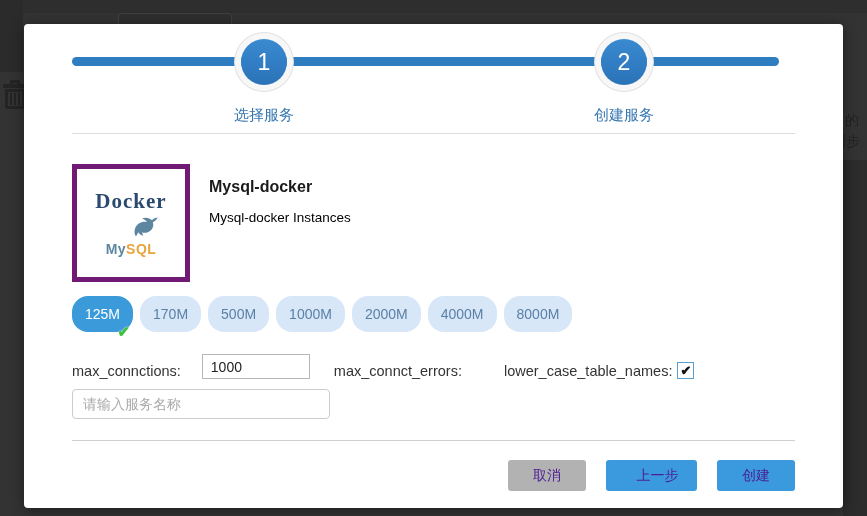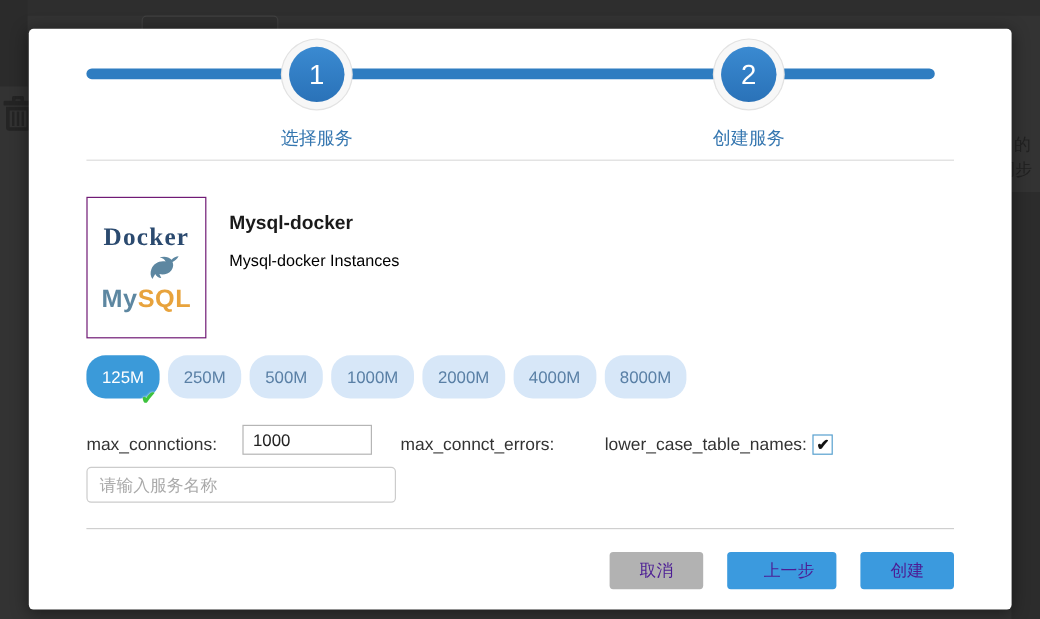--- a/index.html
+++ b/index.html
@@ -54,26 +54,26 @@
     color: #3677b0; font-size: 15px;
   }
   .step-label.t1 { left: 140px; }
   .step-label.t2 { left: 500px; }
 
   .divider { border-top: 1px solid #dddddd; margin: 0 48px; }
 
   
   .service-row { display: flex; padding: 30px 48px 0; }
   .logo-box {
-    width: 100px; height: 118px; border: 1px solid #701a75;
+    width: 118px; height: 118px; border: 5px solid #701a75;
     display: flex; flex-direction: column; align-items: center; justify-content: center;
   }
   .logo-docker { font-family: "Liberation Serif", serif; font-weight: bold; font-size: 21px; color: #2b4a6f; letter-spacing: 1px; }
   .logo-dolphin { margin: 1px 0 -4px 26px; }
-  .logo-mysql { font-size: 21px; font-weight: bold; letter-spacing: 0.5px; }
+  .logo-mysql { font-size: 14px; font-weight: bold; letter-spacing: 0.5px; }
   .logo-mysql .my { color: #5d87a1; }
   .logo-mysql .sql { color: #e8a33c; }
   .service-text { margin-left: 19px; padding-top: 14px; }
   .service-title { font-size: 16px; font-weight: bold; color: #1a1a1a; }
   .service-subtitle { font-size: 13.5px; color: #000000; margin-top: 14px; }
 
   
   .mem-row { display: flex; gap: 7px; padding: 14px 48px 0; }
   .mem-btn {
     position: relative; height: 36px; min-width: 57px; padding: 0 13px;
@@ -168,21 +168,21 @@
       </div>
     </div>
     <div class="service-text">
       <div class="service-title">Mysql-docker</div>
       <div class="service-subtitle">Mysql-docker Instances</div>
     </div>
   </div>
 
   <div class="mem-row" id="mem-row">
       <button class="mem-btn selected">125M<span class="mem-check">✔</span></button>
-      <button class="mem-btn">250M</button>
+      <button class="mem-btn">170M</button>
       <button class="mem-btn">500M</button>
       <button class="mem-btn">1000M</button>
       <button class="mem-btn">2000M</button>
       <button class="mem-btn">4000M</button>
       <button class="mem-btn">8000M</button>
     </div>
 
   <div class="config-row">
     <label>max_connctions:</label>
     <input class="cfg-input" type="text" value="1000" style="">

